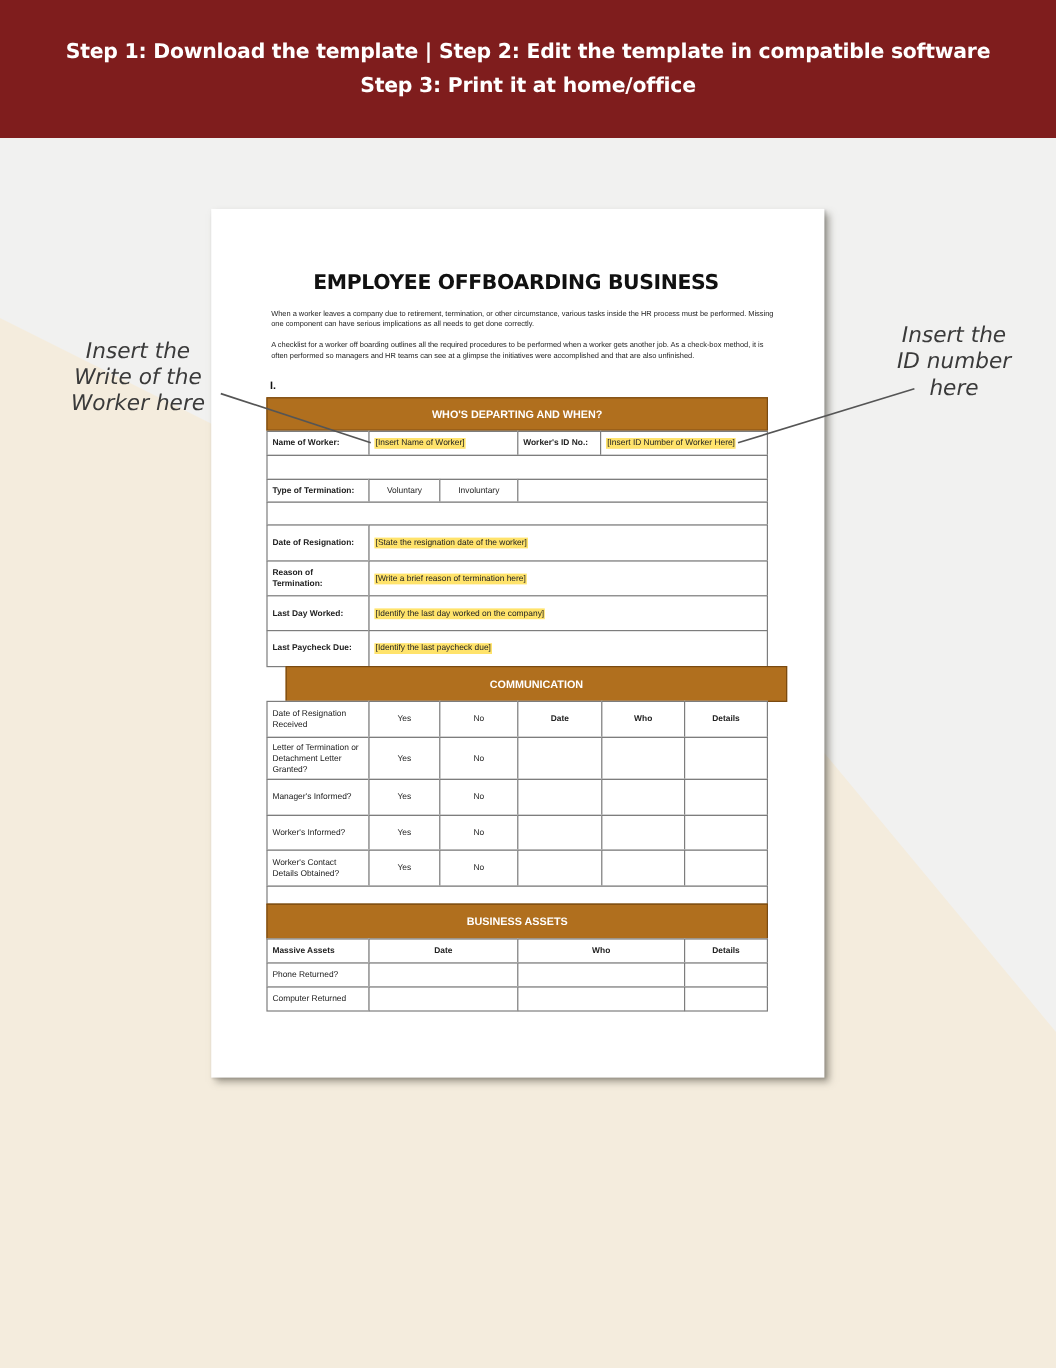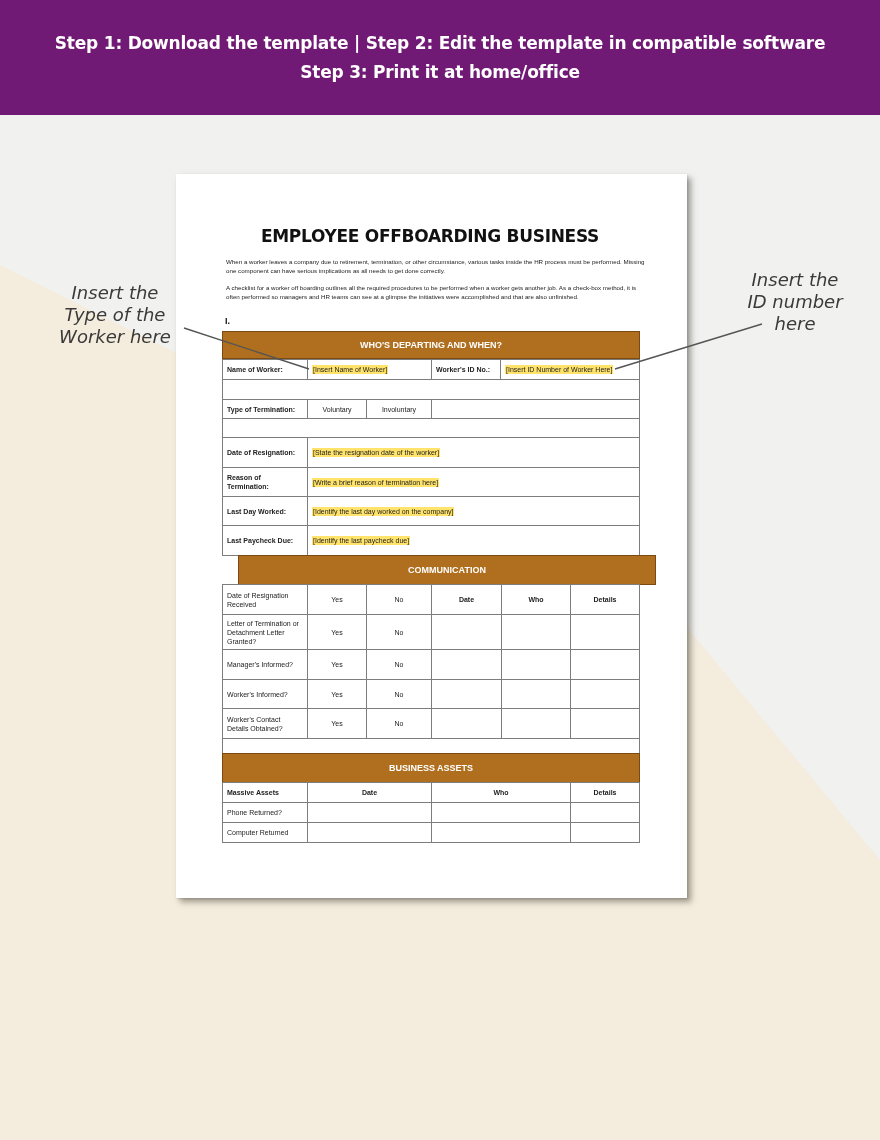--- a/index.html
+++ b/index.html
@@ -1,19 +1,19 @@
 <!DOCTYPE html>
 <html><head>
 <meta charset="utf-8">
 <style>
   * { box-sizing: border-box; margin: 0; padding: 0; }
   html, body { width: 880px; height: 1140px; overflow: hidden; }
   body { position: relative; font-family: "Liberation Sans", sans-serif; background: #f4ecdd; }
 
-  .banner { position: absolute; left: 0; top: 0; width: 880px; height: 115px; background: #701a75; color: #fff;
+  .banner { position: absolute; left: 0; top: 0; width: 880px; height: 115px; background: #7f1d1d; color: #fff;
     display: flex; flex-direction: column; align-items: center; justify-content: center; gap: 7px;
     font-family: "DejaVu Sans", sans-serif; font-weight: bold; font-size: 17px; letter-spacing: -0.2px; }
   .banner span { display: block; line-height: 22px; }
 
   .bg { position: absolute; left: 0; top: 115px; width: 880px; height: 1025px; overflow: hidden; }
   .bg svg { position: absolute; left: 0; top: 0; }
 
   .annot { position: absolute; font-family: "DejaVu Sans", sans-serif; font-style: italic; font-size: 18px;
     color: #3a3a3a; text-align: center; line-height: 22px; font-weight: 300; }
   .annot span { display: block; }
@@ -48,21 +48,21 @@
   </svg>
 </div>
 
 <div class="banner">
   <span>Step 1: Download the template | Step 2: Edit the template in compatible software</span>
   <span>Step 3: Print it at home/office</span>
 </div>
 
 <div class="annot" style="left:50px; top:282px; width:130px;">
   <span>Insert the</span>
-  <span>Type of the</span>
+  <span>Write of the</span>
   <span>Worker here</span>
 </div>
 <div class="annot" style="left:730px; top:269px; width:130px;">
   <span>Insert the</span>
   <span>ID number</span>
   <span>here</span>
 </div>
 
 <div class="page"></div>
 

